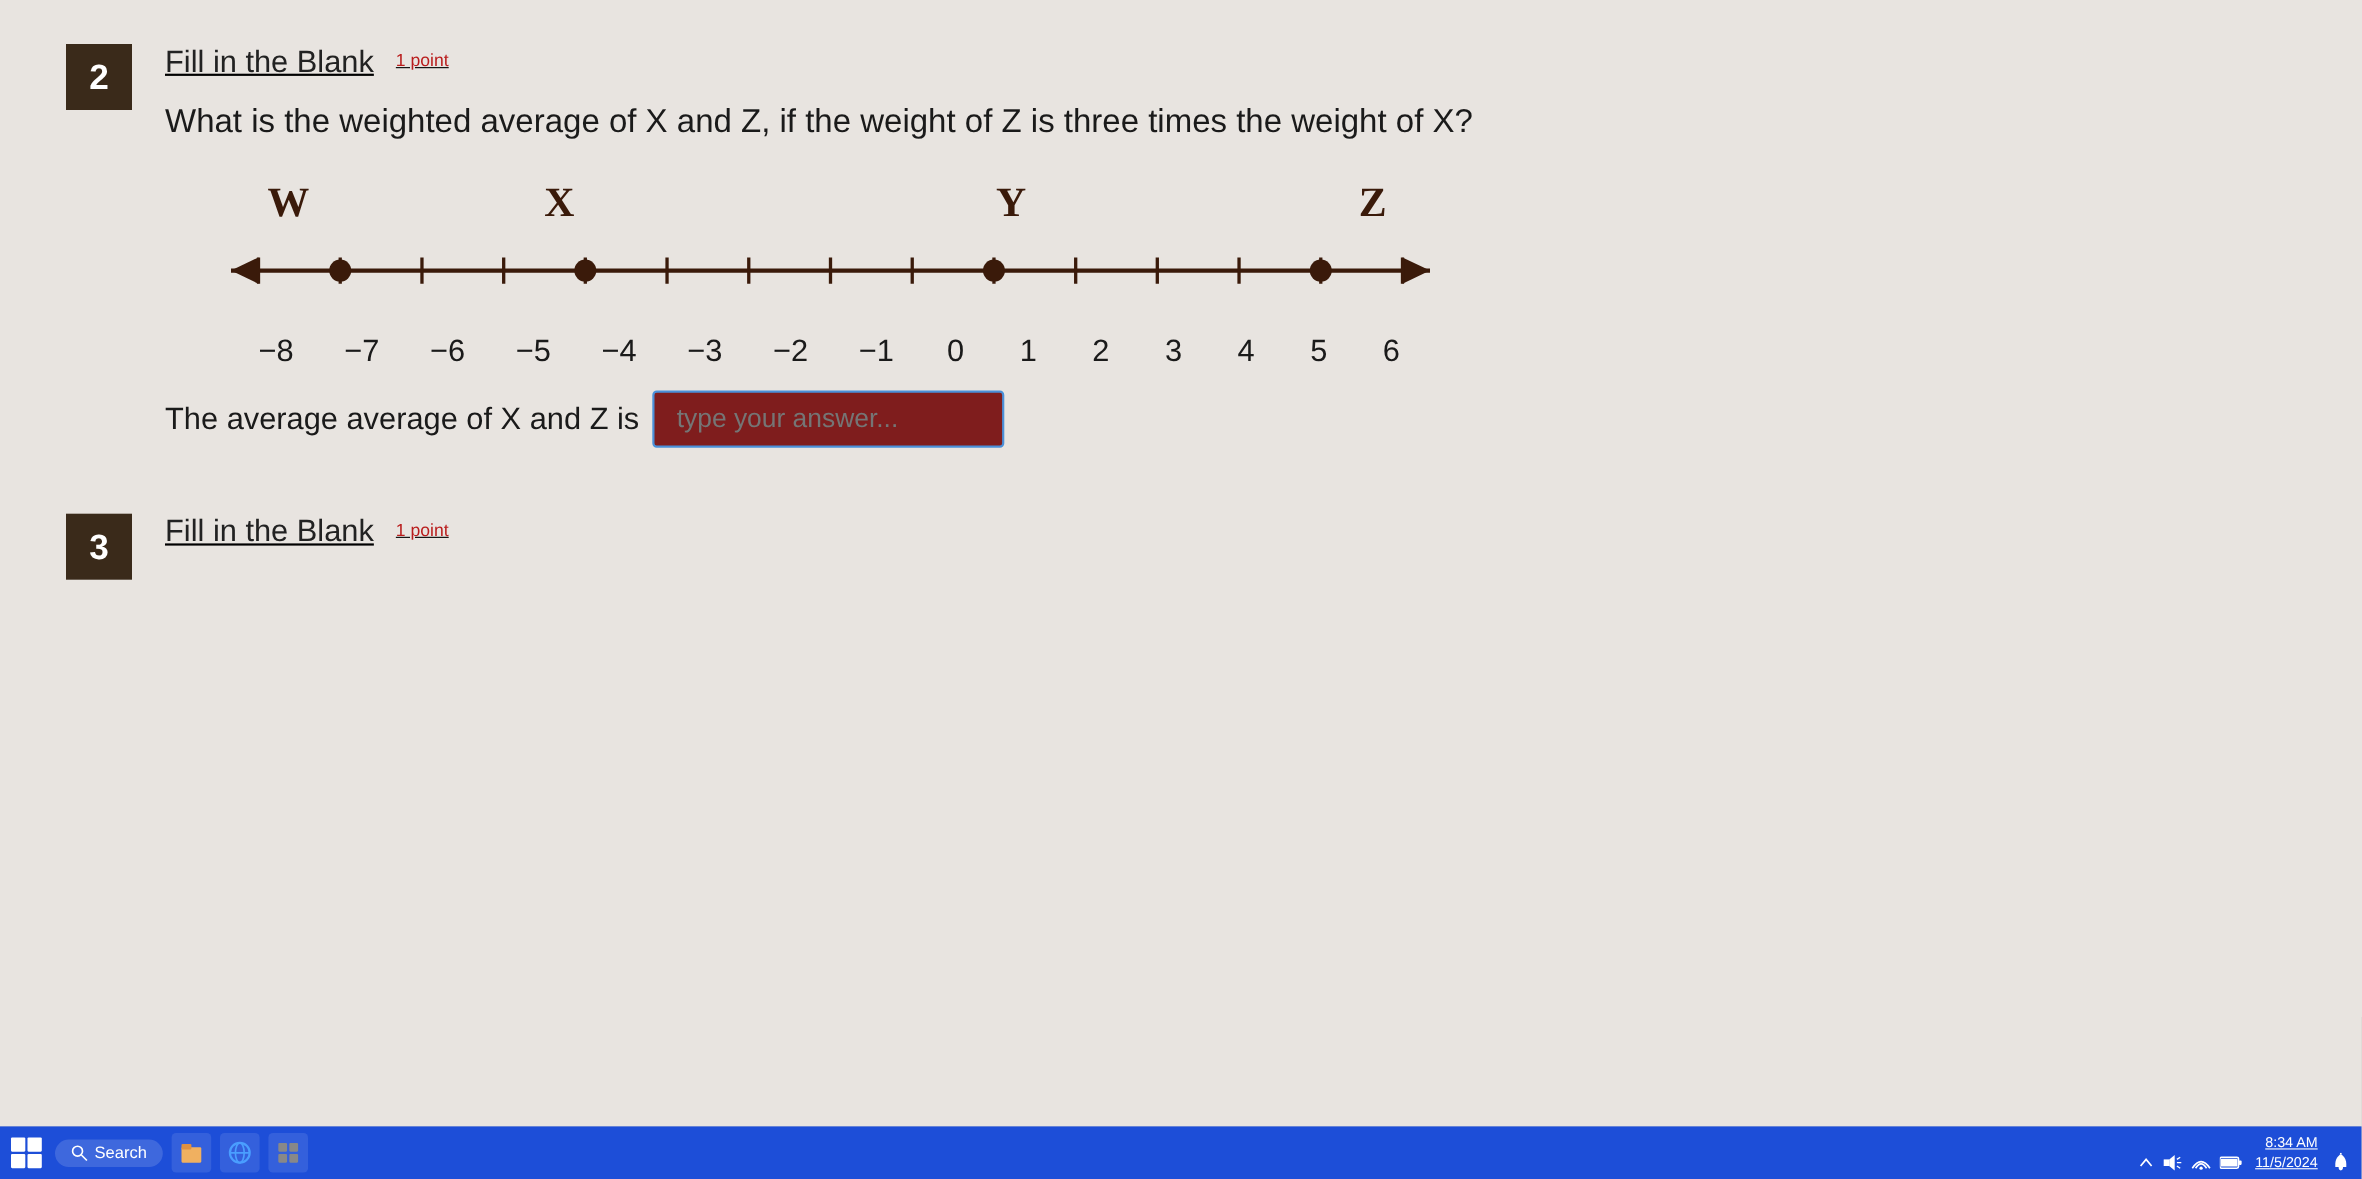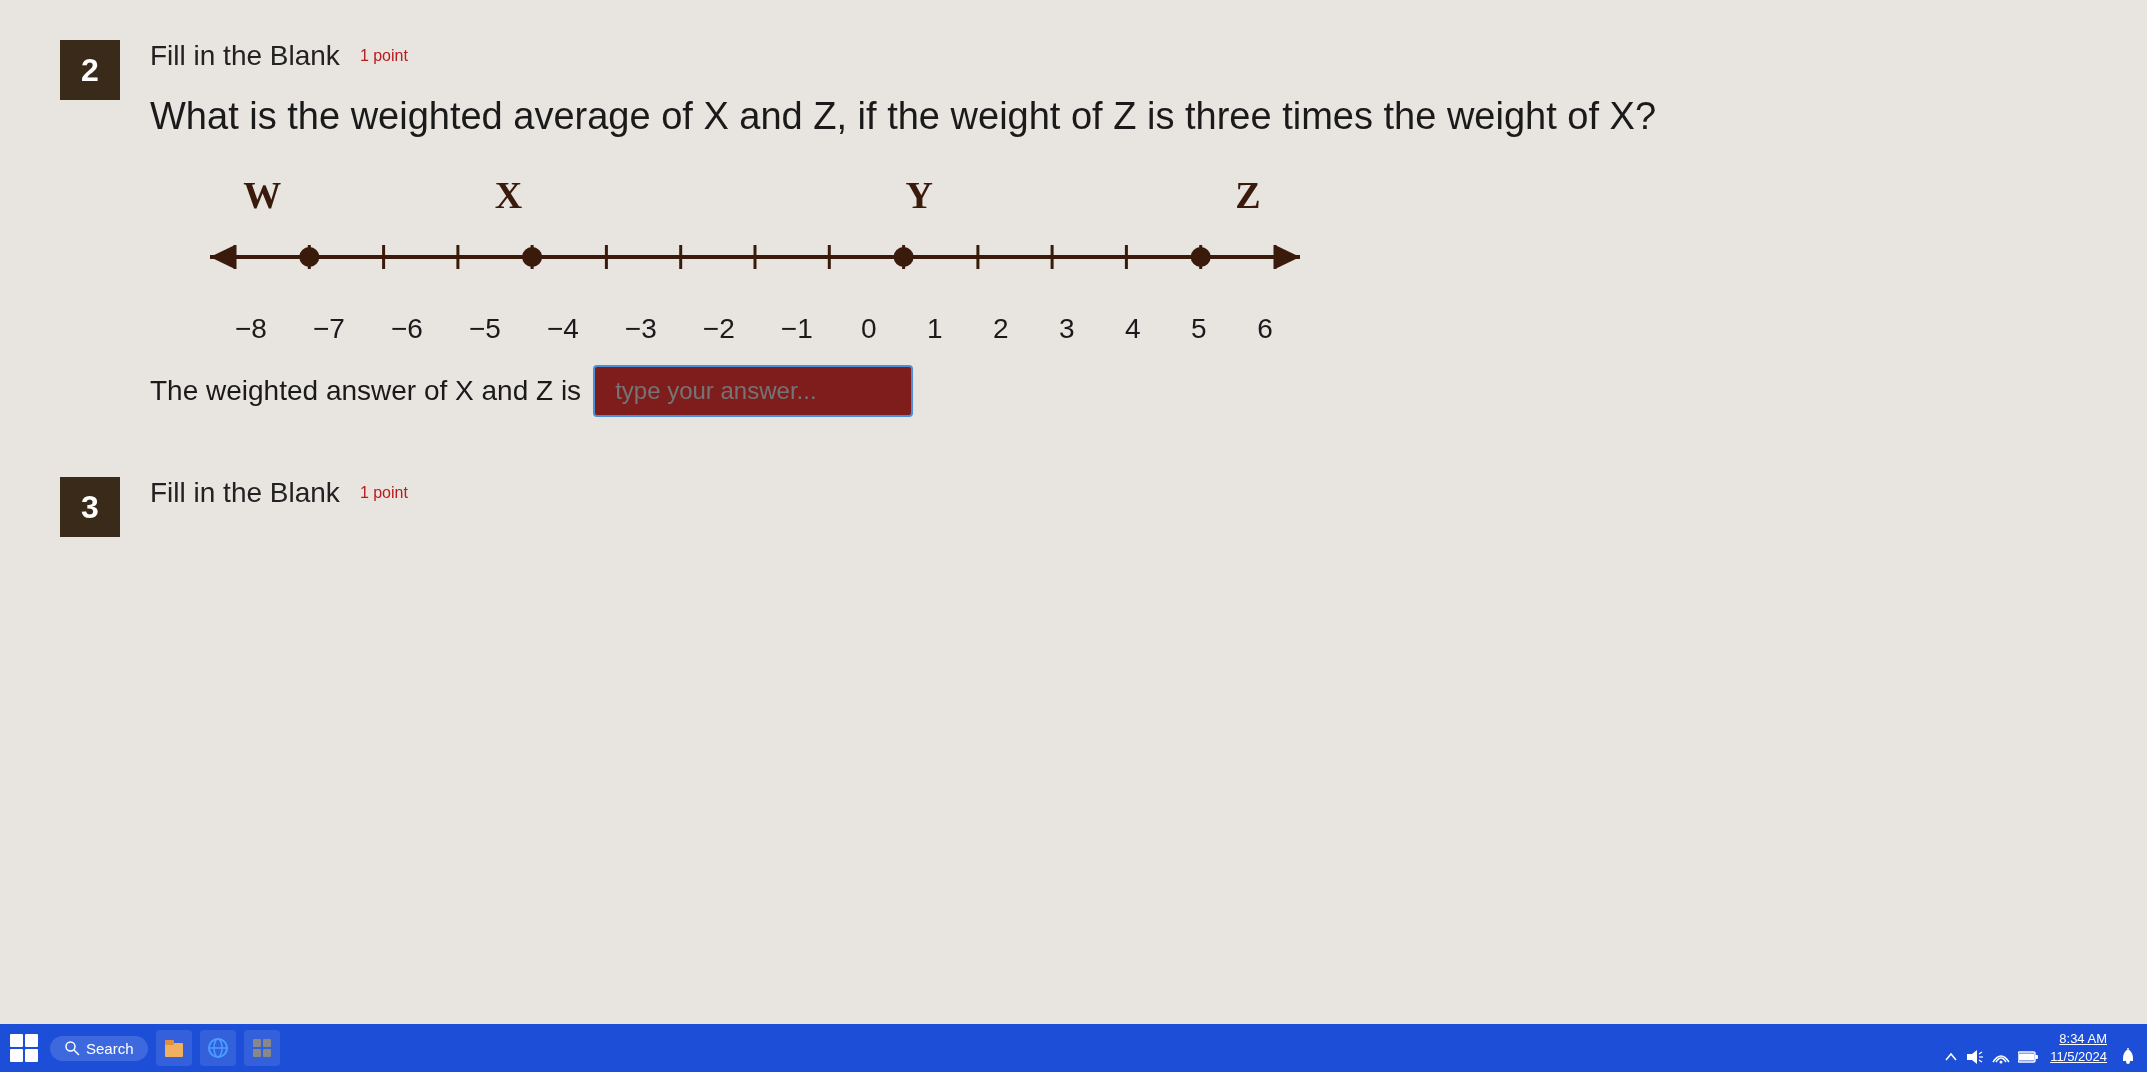--- a/index.html
+++ b/index.html
@@ -47,36 +47,37 @@
 
     .question-content {
       flex: 1;
     }
 
     .question-type-row {
       display: flex;
       align-items: center;
       gap: 20px;
       margin-bottom: 18px;
+      text-decoration: underline;
     }
 
     .question-type {
       font-size: 28px;
       color: #222;
       font-family: Arial, sans-serif;
     }
 
     .question-points {
       font-size: 16px;
       color: #b91c1c;
       font-family: Arial, sans-serif;
     }
 
     .question-text {
-      font-size: 38px;
+      font-size: 30px;
       color: #1a1a1a;
       margin-bottom: 30px;
       font-family: Arial, sans-serif;
       line-height: 1.4;
     }
 
     .tick-num {
       font-size: 28px;
       color: #1a1a1a;
       font-family: Arial, sans-serif;
@@ -290,21 +291,21 @@
           <span class="tick-num">1</span>
           <span class="tick-num">2</span>
           <span class="tick-num">3</span>
           <span class="tick-num">4</span>
           <span class="tick-num">5</span>
           <span class="tick-num">6</span>
         </div>
       </div>
 
       <div class="answer-row">
-        <span class="answer-label">The weighted answer of X and Z is</span>
+        <span class="answer-label">The average average of X and Z is</span>
         <input class="answer-input" type="text" placeholder="type your answer..." style="">
       </div>
     </div>
   </div>
 
   <div class="question-block-3">
     <div class="question-number">3</div>
     <div class="question-content">
       <div class="question-type-row">
         <span class="question-type">Fill in the Blank</span>

